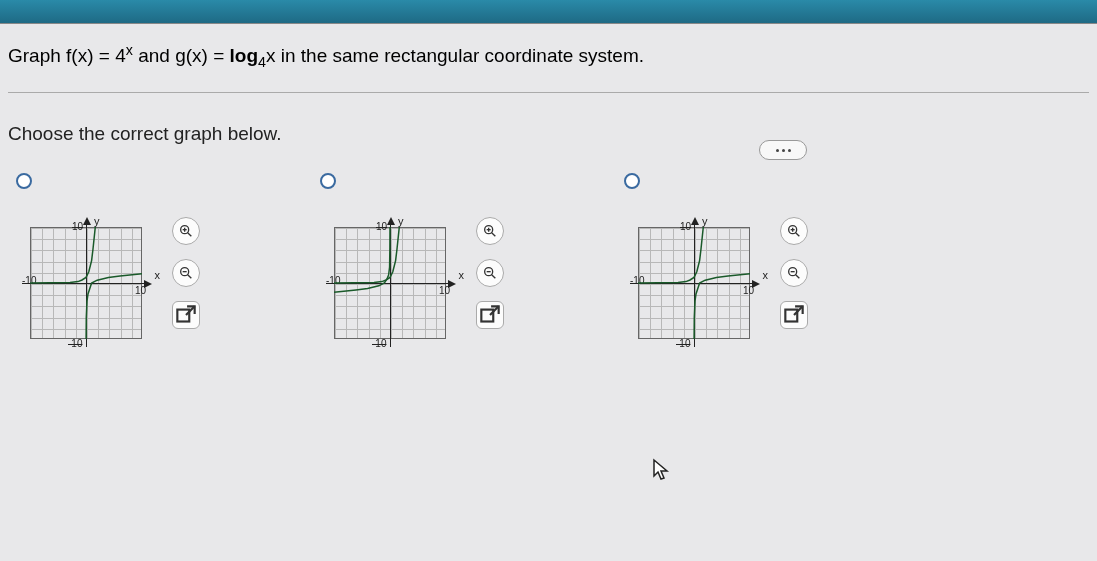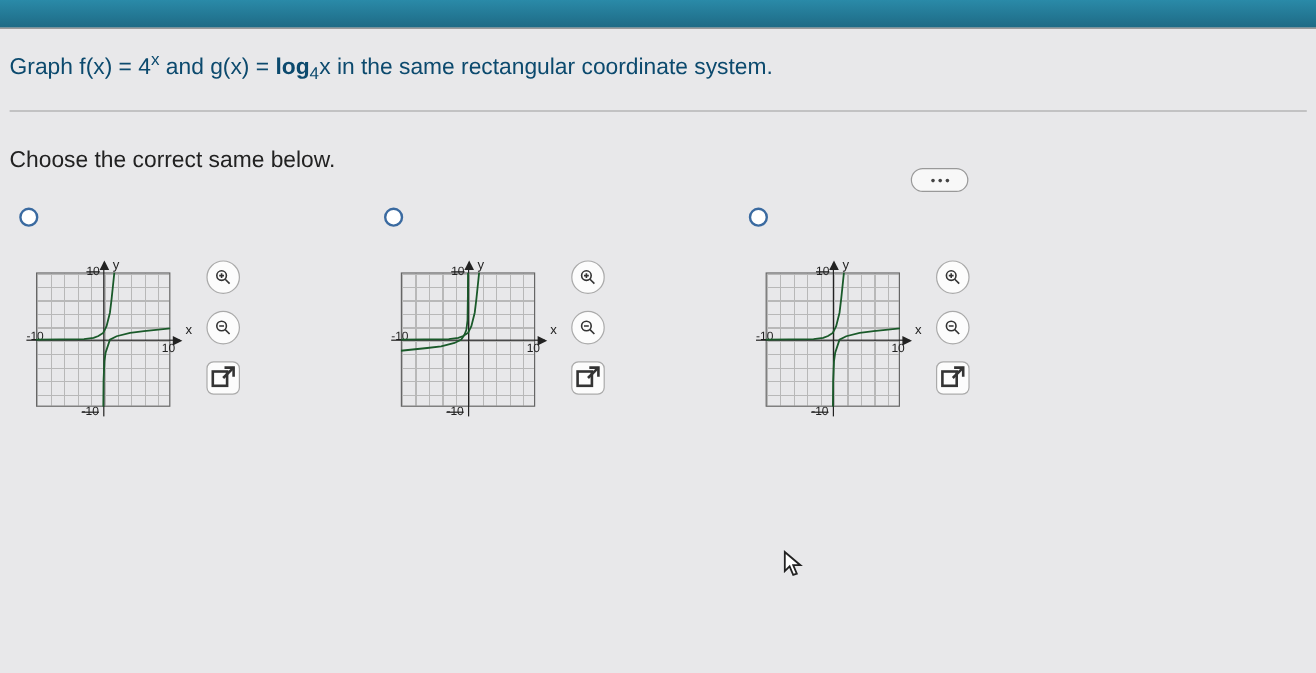--- a/index.html
+++ b/index.html
@@ -14,21 +14,21 @@
   .topbar {
     height: 24px;
     background: linear-gradient(#2a8aa8, #1e6a85);
     border-bottom: 1px solid #888;
   }
   .content {
     padding: 18px 8px 0 8px;
   }
   .question {
     font-size: 19px;
-    color: #0c4a6e;
+    color: #000000;
     padding-bottom: 22px;
   }
   .question sup { font-size: 0.75em; vertical-align: super; }
   .question sub { font-size: 0.75em; vertical-align: sub; }
   .divider {
     border: none;
     border-top: 1px solid #aaa;
     margin: 0 0 30px 0;
   }
   .ellipsis-btn {
@@ -175,21 +175,21 @@
   </div>
 
   <hr class="divider">
 
   <div class="ellipsis-btn">
     <span></span>
       <span></span>
       <span></span>
   </div>
 
-  <div class="prompt">Choose the correct same below.</div>
+  <div class="prompt">Choose the correct graph below.</div>
 
   <div class="options">
 
     <div class="option">
       <div class="radio"></div>
       <div class="graph-row">
         <div class="graph-box">
           <div class="grid"></div>
           <div class="axis-v"></div>
           <div class="axis-h"></div>

